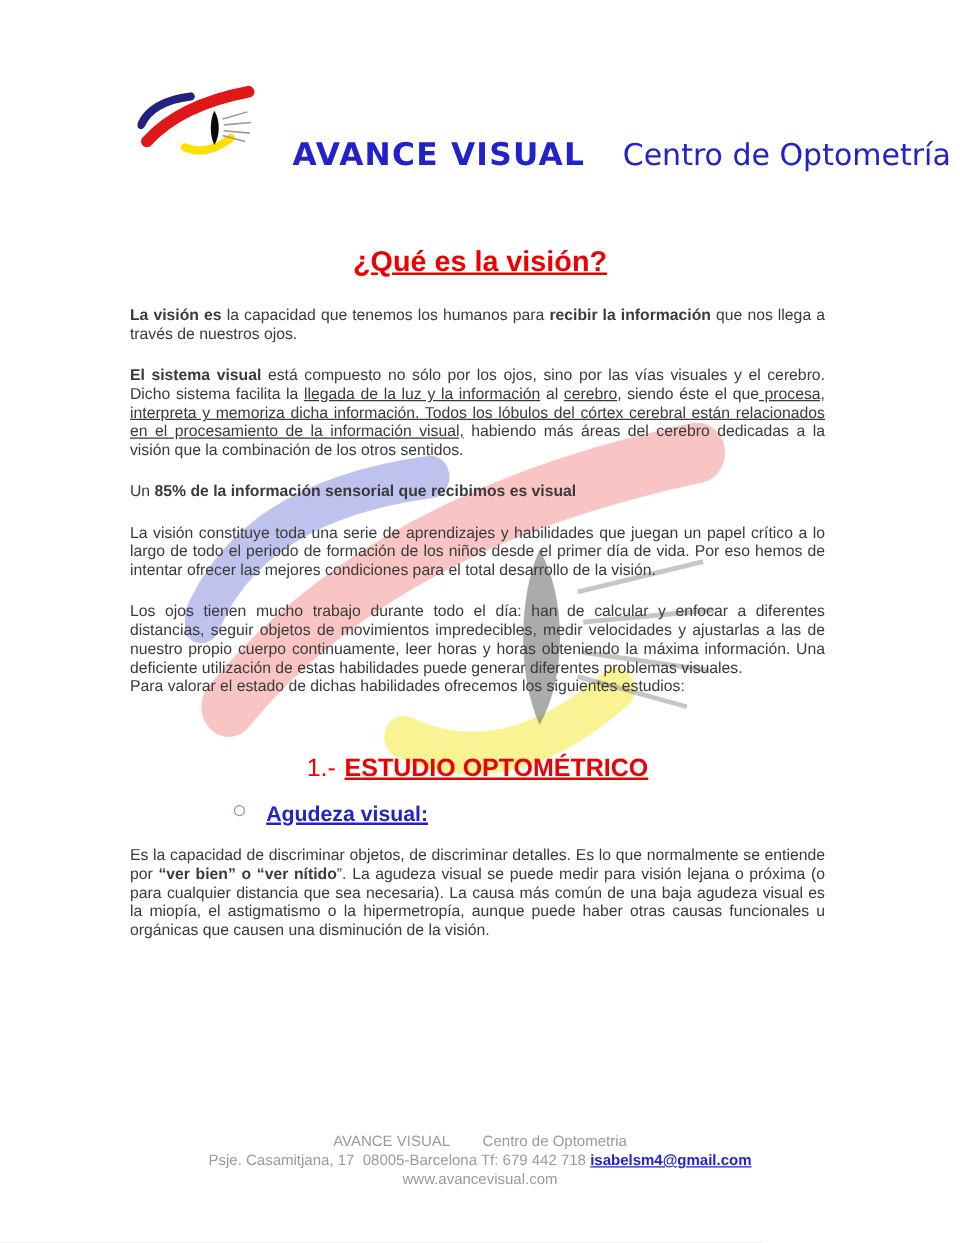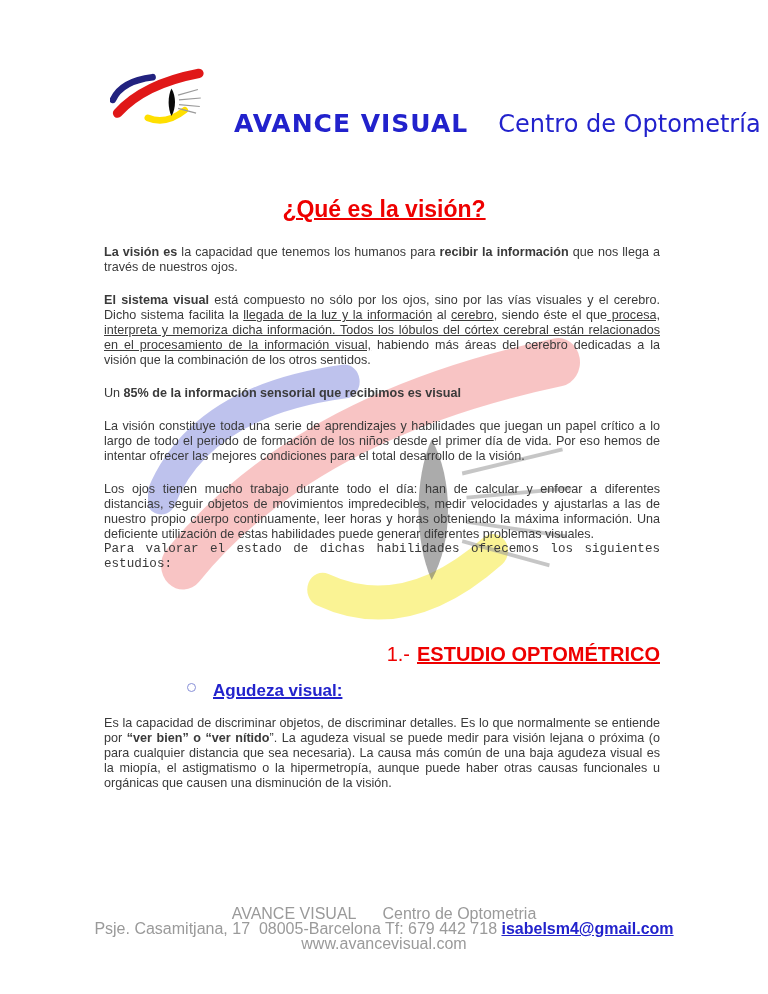--- a/index.html
+++ b/index.html
@@ -14,36 +14,36 @@
   .brand{color:#2222cc;font-weight:bold;font-size:25px;letter-spacing:1px;}
   .subtitle{color:#2222cc;font-size:24px;margin-left:30px;}
 
   .doc-title{position:absolute;top:196px;left:0;width:768px;margin:0;text-align:center;
              font-size:23px;font-weight:bold;color:#ee0000;}
   .doc-title span{text-decoration:underline;text-decoration-thickness:2px;}
 
   .body{position:absolute;top:245px;left:104px;width:556px;font-size:12.6px;line-height:15px;
         color:#3a3a3a;text-align:justify;}
   .body p{margin:0 0 18px 0;}
-  .body p.tight{margin-top:-18px;font-family:Liberation Mono, monospace;}
+  .body p.tight{margin-top:-18px;}
   .b{font-weight:bold;}
   .u{text-decoration:underline;}
 
-  .section-heading{margin:70px 0 0 0;font-size:20px;line-height:24px;color:#ee0000;font-weight:normal;text-align:right;}
+  .section-heading{margin:46px 0 0 0;font-size:20px;line-height:24px;color:#ee0000;font-weight:normal;text-align:center;}
   .section-heading .num{margin-right:7px;}
   .section-heading .sh-title{font-weight:bold;text-decoration:underline;text-decoration-thickness:2px;}
   .intro{margin:16px 0 0 0 !important;text-align:left;}
   .bullet-item{margin:17px 0 16px 83px;text-align:left;}
   .circle{display:inline-block;width:7px;height:7px;border:1px solid #8890d8;border-radius:50%;
           margin-right:17px;vertical-align:4px;}
   .bullet-label{font-size:17px;font-weight:bold;color:#2222cc;text-decoration:underline;
                 text-decoration-thickness:2px;cursor:pointer;}
 
   .footer{position:absolute;top:906px;left:0;width:768px;text-align:center;color:#9a9a9a;
-          font-size:16px;line-height:15px;}
+          font-size:12px;line-height:15px;}
   .footer .gap{display:inline-block;width:26px;}
   .email{color:#2222cc;text-decoration:underline;font-weight:bold;}
 </style>
 </head>
 <body>
 
 <div class="page">
 
   <svg class="watermark" viewBox="0 0 110 62" preserveAspectRatio="none" aria-hidden="true">
     <g fill="none" stroke-linecap="round">

